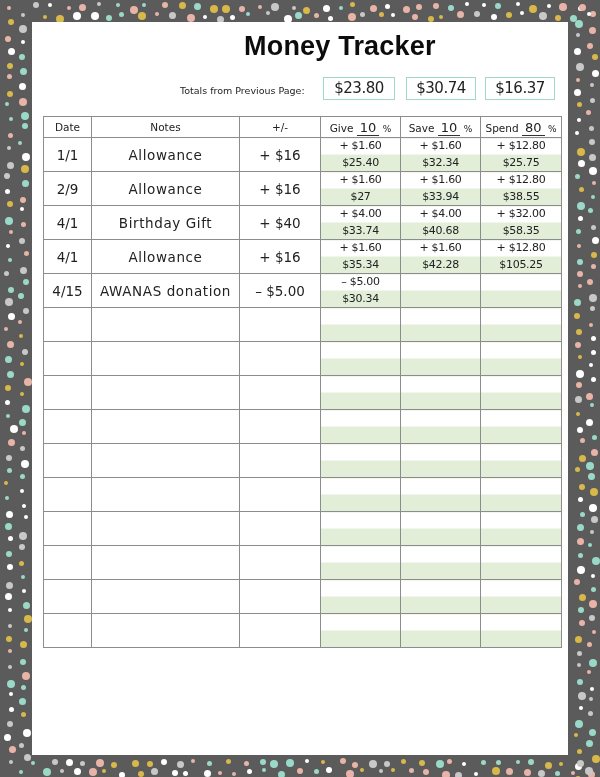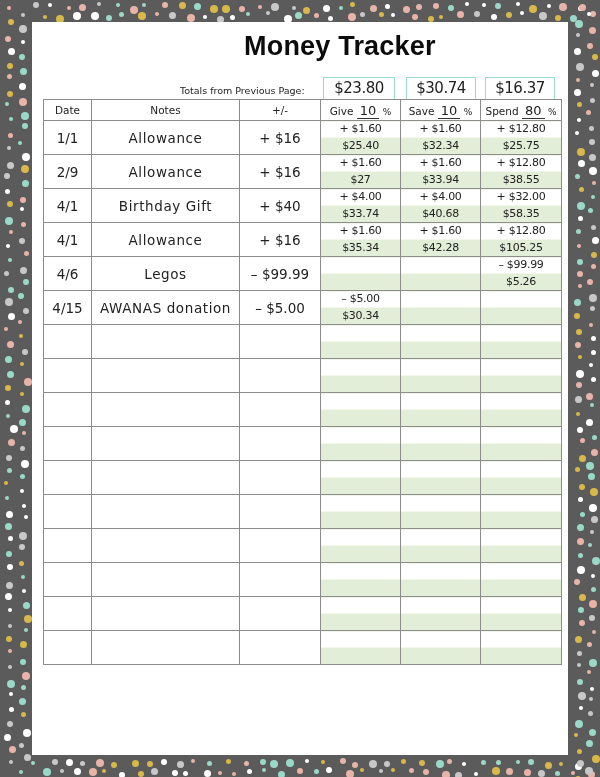--- a/index.html
+++ b/index.html
@@ -29,21 +29,21 @@
     position:absolute; left:148px; top:63px;
     font-size:9.5px; color:#222; font-family:"DejaVu Sans", sans-serif;
   }
   .total-box {
     position:absolute; top:55px; height:23px;
     border:1.5px solid #9fd8cc; box-sizing:border-box;
     font-family:"DejaVu Sans", sans-serif; font-size:15px; color:#222;
     text-align:center; line-height:20px; letter-spacing:-0.5px;
   }
   table.tracker {
-    position:absolute; left:11px; top:77px;
+    position:absolute; left:11px; top:94px;
     border-collapse:collapse; table-layout:fixed;
     width:518px;
     border-radius:25px;
   }
   .tracker th, .tracker td {
     border:1px solid #8c8c8c; padding:0; text-align:center;
     font-family:"DejaVu Sans", sans-serif; color:#222;
   }
   .tracker th { height:20px; font-weight:normal; font-size:10.5px; }
   .tracker th u { text-decoration:none; border-bottom:1px solid #333; padding:0 3px; font-size:13px; }
@@ -533,37 +533,20 @@
     <td class="split">
       <div class="line">+ $1.60</div>
       <div class="line">$42.28</div>
     </td>
     <td class="split">
       <div class="line">+ $12.80</div>
       <div class="line">$105.25</div>
     </td>
   </tr>
 
-  <tr>
-    <td class="main">4/6</td>
-    <td class="main note">Legos</td>
-    <td class="main">– $99.99</td>
-    <td class="split">
-      <div class="line"></div>
-      <div class="line"></div>
-    </td>
-    <td class="split">
-      <div class="line"></div>
-      <div class="line"></div>
-    </td>
-    <td class="split">
-      <div class="line">– $99.99</div>
-      <div class="line">$5.26</div>
-    </td>
-  </tr>
 
   <tr>
     <td class="main">4/15</td>
     <td class="main note">AWANAS donation</td>
     <td class="main">– $5.00</td>
     <td class="split">
       <div class="line">– $5.00</div>
       <div class="line">$30.34</div>
     </td>
     <td class="split">

